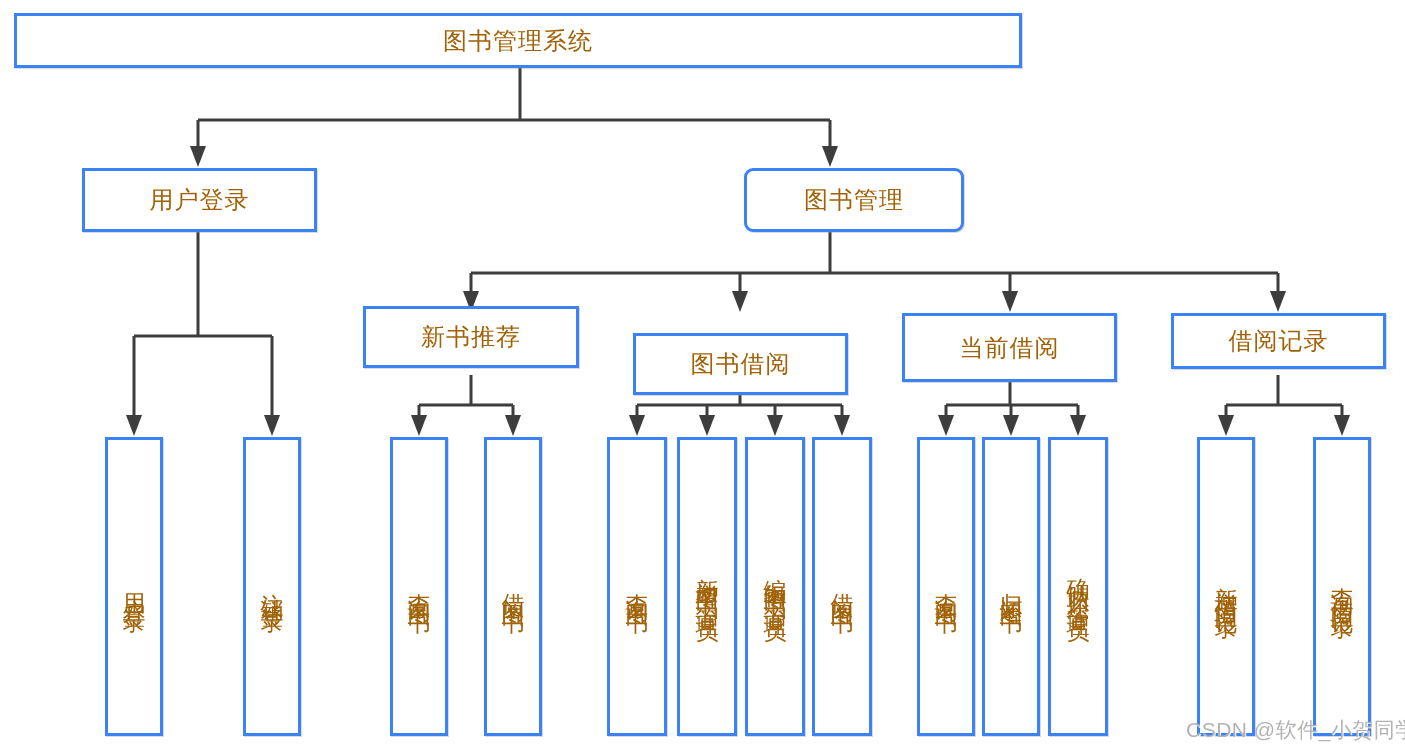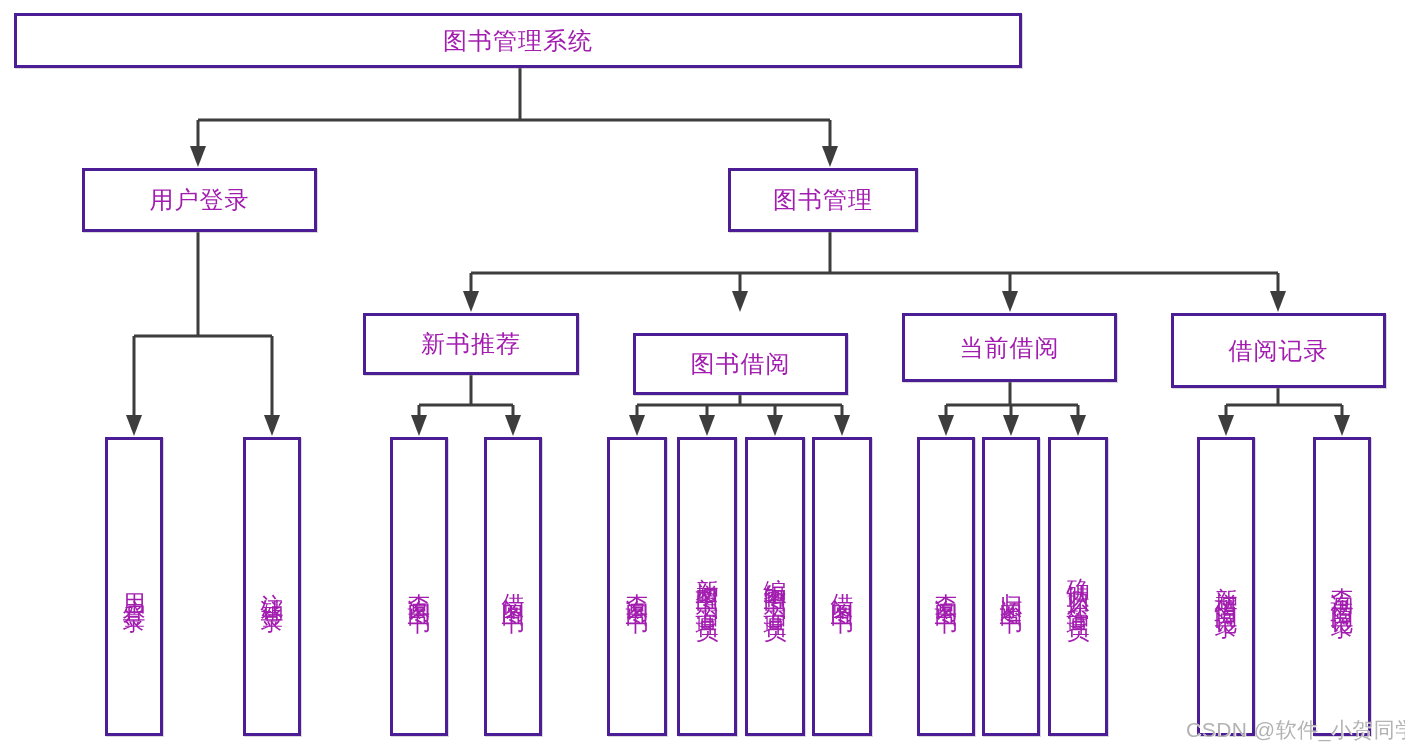--- a/index.html
+++ b/index.html
@@ -17,23 +17,23 @@
   }
   .connectors {
     position: absolute;
     left: 0; top: 0;
     width: 1405px;
     height: 747px;
   }
   .node {
     position: absolute;
     box-sizing: border-box;
-    border: 3px solid #4c1d95;
+    border: 3px solid #3b82f6;
     background: #ffffff;
-    color: #a21caf;
+    color: #a16207;
     display: flex;
     align-items: center;
     justify-content: center;
     font-size: 24px;
     letter-spacing: 1px;
     box-shadow: 1px 1px 0 rgba(150,150,150,0.35);
   }
   .vnode {
     writing-mode: vertical-rl;
     text-orientation: mixed;
@@ -95,26 +95,26 @@
       <polygon points="1003,415 1019,415 1011,436"></polygon>
       <polygon points="1070,415 1086,415 1078,436"></polygon>
       <polygon points="1218,415 1234,415 1226,436"></polygon>
       <polygon points="1334,415 1350,415 1342,436"></polygon>
     </g>
   </svg>
 
   <div class="node" style="left:14px; top:13px; width:1008px; height:55px;">图书管理系统</div>
 
   <div class="node" style="left:82px; top:168px; width:235px; height:64px;">用户登录</div>
-  <div class="node" style="left:728px; top:168px; width:190px; height:64px;">图书管理</div>
+  <div class="node" style="left:744px; top:168px; width:220px; height:64px;border-radius:9px;">图书管理</div>
 
-  <div class="node" style="left:363px; top:313px; width:216px; height:62px;text-align:right;">新书推荐</div>
+  <div class="node" style="left:363px; top:306px; width:216px; height:62px;text-align:right;">新书推荐</div>
   <div class="node" style="left:633px; top:313px; width:215px; height:62px;margin-top:20px;">图书借阅</div>
   <div class="node" style="left:902px; top:313px; width:215px; height:69px;">当前借阅</div>
-  <div class="node" style="left:1171px; top:313px; width:215px; height:75px;">借阅记录</div>
+  <div class="node" style="left:1171px; top:313px; width:215px; height:56px;">借阅记录</div>
 
   <div class="node vnode" style="left:105px; width:58px;">用户登录</div>
   <div class="node vnode" style="left:243px; width:58px;">注销登录</div>
 
   <div class="node vnode" style="left:390px; width:58px;">查询图书</div>
   <div class="node vnode" style="left:484px; width:58px;">借阅图书</div>
 
   <div class="node vnode" style="left:607px; width:60px;">查询图书</div>
   <div class="node vnode" style="left:677px; width:60px;">新增图书（管理员）</div>
   <div class="node vnode" style="left:745px; width:60px;">编辑图书（管理员）</div>

